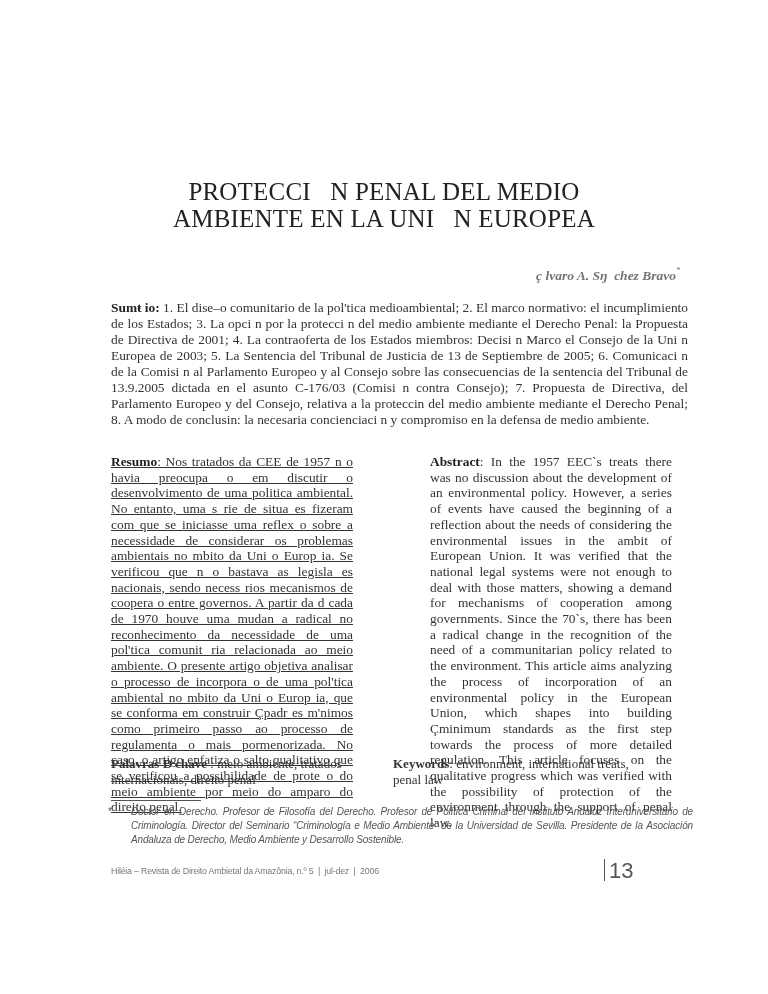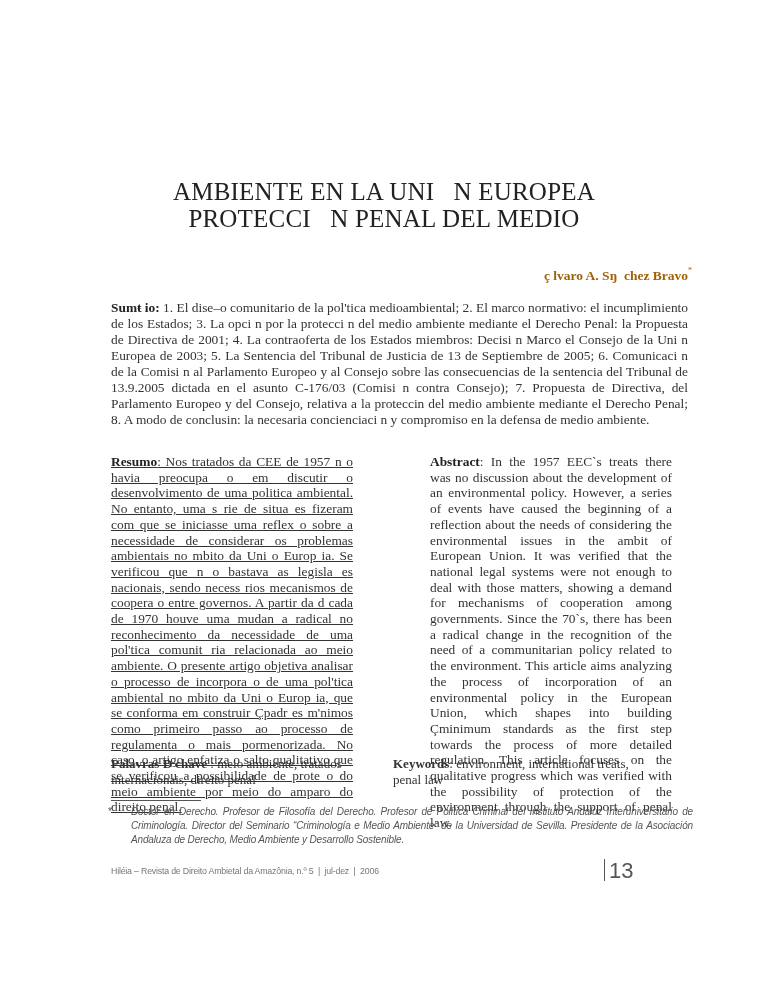--- a/index.html
+++ b/index.html
@@ -1,20 +1,20 @@
 <!DOCTYPE html>
 <html><head>
 <meta charset="utf-8">
 <style>
   html, body { margin:0; padding:0; background:#ffffff; }
   body { width:768px; height:994px; position:relative; overflow:hidden;
          font-family:"Liberation Serif", "DejaVu Serif", serif; color:#2a2a2a; }
   .title { position:absolute; left:0; width:768px; top:178px; text-align:center;
            font-size:25px; line-height:27px; color:#222; letter-spacing:0.2px; }
-  .author { position:absolute; right:76px; top:268px; font-weight:bold; font-size:13.5px; color:#a16207; }
+  .author { position:absolute; right:88px; top:268px; font-weight:bold; font-size:13.5px; color:#737373;font-style:italic; }
   .author sup { font-size:8px; font-weight:normal; vertical-align:top; position:relative; top:-2px; }
   .summary { position:absolute; left:111px; width:577px; top:300px; font-size:13.4px;
              line-height:16px; text-align:justify; color:#333; }
   .summary b { color:#222; }
   .col { position:absolute; top:454px; width:242px; font-size:13.4px; line-height:15.7px;
          text-align:justify; color:#333; }
   .col.left { left:111px;text-decoration:underline; }
   .col.right { left:393px;margin-left:37px; }
   .col b { color:#222; }
   .kw { position:absolute; top:756px; width:242px; font-size:13px; line-height:16px; color:#333; }
@@ -29,22 +29,22 @@
   .journal { position:absolute; left:111px; top:866px; font-family:"Liberation Sans", "DejaVu Sans", sans-serif;
              font-size:8.8px; color:#777; letter-spacing:-0.2px; }
   .pagebar { position:absolute; left:604px; top:859px; width:1px; height:22px; background:#555; }
   .pagenum { position:absolute; left:609px; top:858px; font-family:"Liberation Sans", "DejaVu Sans", sans-serif;
              font-size:22px; color:#555; }
 </style>
 </head>
 <body>
 
 <div class="title">
+  <div style="white-space:pre">PROTECCI   N PENAL DEL MEDIO</div>
   <div style="white-space:pre">AMBIENTE EN LA UNI   N EUROPEA</div>
-  <div style="white-space:pre">PROTECCI   N PENAL DEL MEDIO</div>
 </div>
 
 <div class="author">
   <span style="white-space:pre">ç lvaro A. Sŋ  chez Bravo</span><sup>*</sup>
 </div>
 
 <div class="summary">
   <b>Sumŧ io:</b><span> 1. El dise–o comunitario de la pol'tica medioambiental; 2. El marco normativo: el incumplimiento de los Estados; 3. La opci n  por la protecci n del medio ambiente mediante el Derecho Penal: la Propuesta de Directiva de 2001; 4. La contraoferta de los Estados miembros: Decisi n  Marco el Consejo de la Uni n  Europea de 2003; 5. La Sentencia del Tribunal de Justicia de 13 de Septiembre de 2005; 6. Comunicaci n  de la Comisi n  al Parlamento Europeo y al Consejo sobre las consecuencias de la sentencia del Tribunal de 13.9.2005 dictada en el asunto C-176/03 (Comisi n contra Consejo); 7. Propuesta de Directiva, del Parlamento Europeo y del Consejo, relativa a la proteccin  del medio ambiente mediante el Derecho Penal; 8. A modo de conclusin:  la necesaria concienciaci n  y compromiso en la defensa de medio ambiente.</span>
 </div>
 

